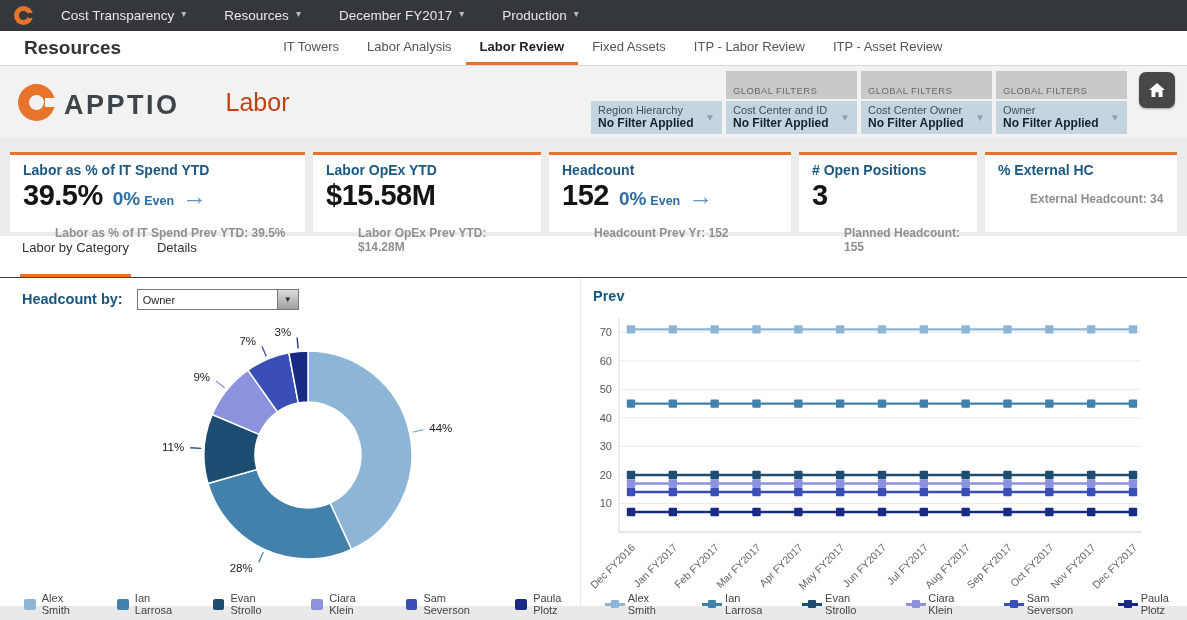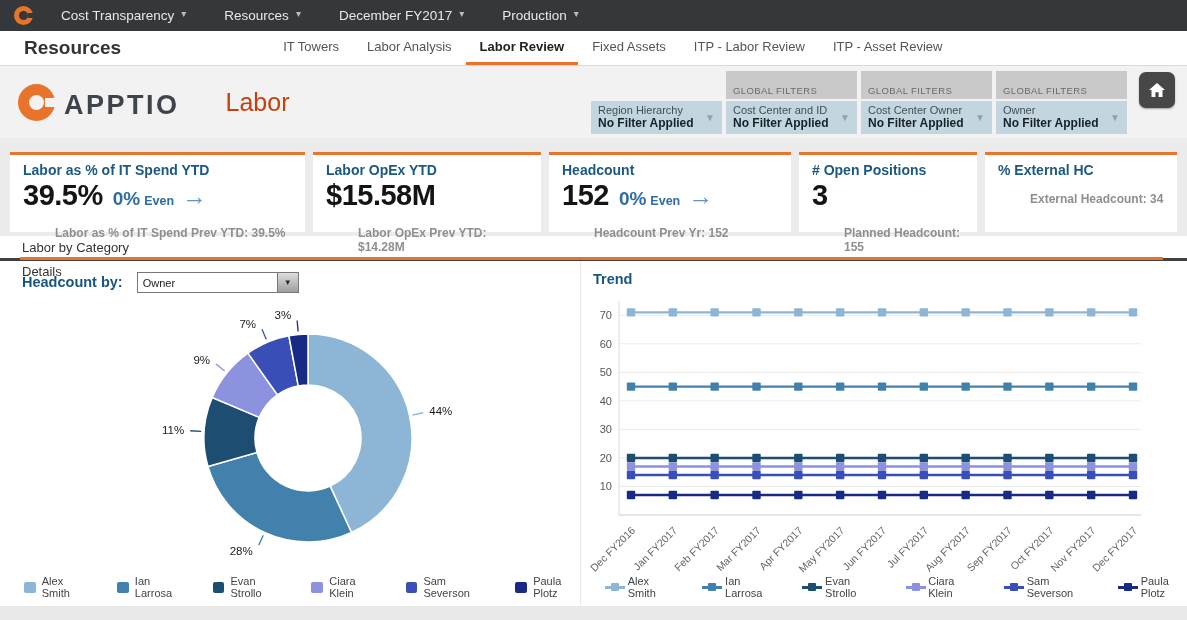--- a/index.html
+++ b/index.html
@@ -48,21 +48,21 @@
   .kpi-title { font-size:14px; font-weight:700; color:#1c5880; }
   .kpi-valuerow { display:flex; align-items:baseline; margin-top:1px; }
   .kpi-value { font-size:29px; font-weight:700; color:#141414; letter-spacing:-.5px; }
   .kpi-delta { font-size:19px; font-weight:700; color:#2d6da3; margin-left:10px; }
   .kpi-delta-label { font-size:12.5px; font-weight:700; color:#2d6da3; margin-left:4px; }
   .kpi-arrow { font-size:25px; font-weight:700; color:#6493c2; margin-left:8px; line-height:0; align-self:center; }
   .kpi-subtitle { font-size:12px; font-weight:700; color:#8f8f8f; margin-top:14px;padding-left:32px; }
 
   
   .main { background:#fff; height:370px; }
-  .content-tabs { height:25px; border-bottom:3px solid #404040; display:flex; padding-left:20px;flex-direction:column; }
+  .content-tabs { height:42px; border-bottom:1px solid #404040; display:flex; padding-left:20px; }
   .ctab { font-size:13px; color:#333; padding:4px 2px 2px 2px; margin-right:24px; border-bottom:3px solid transparent; cursor:pointer; }
   .ctab.active { border-bottom-color:#e8722a; }
   .charts { display:flex; height:344px; }
   .pie-panel { width:580px; position:relative; }
   .trend-panel { flex:1; border-left:1px solid #e8e8e8; position:relative; }
 
   .headcount-row { display:flex; align-items:center; margin:10px 0 0 22px; height:22px; }
   .hc-label { font-size:14.5px; font-weight:700; color:#17567e; margin-right:14px; }
   .select { width:162px; height:21px; border:1px solid #777; background:#fff; display:flex; cursor:pointer; }
   .select-value { flex:1; font-size:11px; color:#222; padding:4px 0 0 5px; }
@@ -271,21 +271,21 @@
               <span>Sam Severson</span>
             </span>
             <span class="legend-item">
               <span class="sw-pie" style="background: rgb(24, 42, 132);"></span>
               <span>Paula Plotz</span>
             </span>
           </div>
       </section>
 
       <section class="trend-panel">
-        <div class="trend-title">Trend</div>
+        <div class="trend-title">Prev</div>
         <svg id="trendchart" width="600" height="292" viewBox="0 0 600 292">
             <line x1="38" y1="197.46666666666667" x2="560" y2="197.46666666666667" stroke="#ebebeb" stroke-width="1"></line>
             <text x="31" y="201.46666666666667" text-anchor="end" font-size="11" fill="#555">10</text>
             <line x1="38" y1="168.93333333333334" x2="560" y2="168.93333333333334" stroke="#ebebeb" stroke-width="1"></line>
             <text x="31" y="172.93333333333334" text-anchor="end" font-size="11" fill="#555">20</text>
             <line x1="38" y1="140.4" x2="560" y2="140.4" stroke="#ebebeb" stroke-width="1"></line>
             <text x="31" y="144.4" text-anchor="end" font-size="11" fill="#555">30</text>
             <line x1="38" y1="111.86666666666666" x2="560" y2="111.86666666666666" stroke="#ebebeb" stroke-width="1"></line>
             <text x="31" y="115.86666666666666" text-anchor="end" font-size="11" fill="#555">40</text>
             <line x1="38" y1="83.33333333333333" x2="560" y2="83.33333333333333" stroke="#ebebeb" stroke-width="1"></line>

